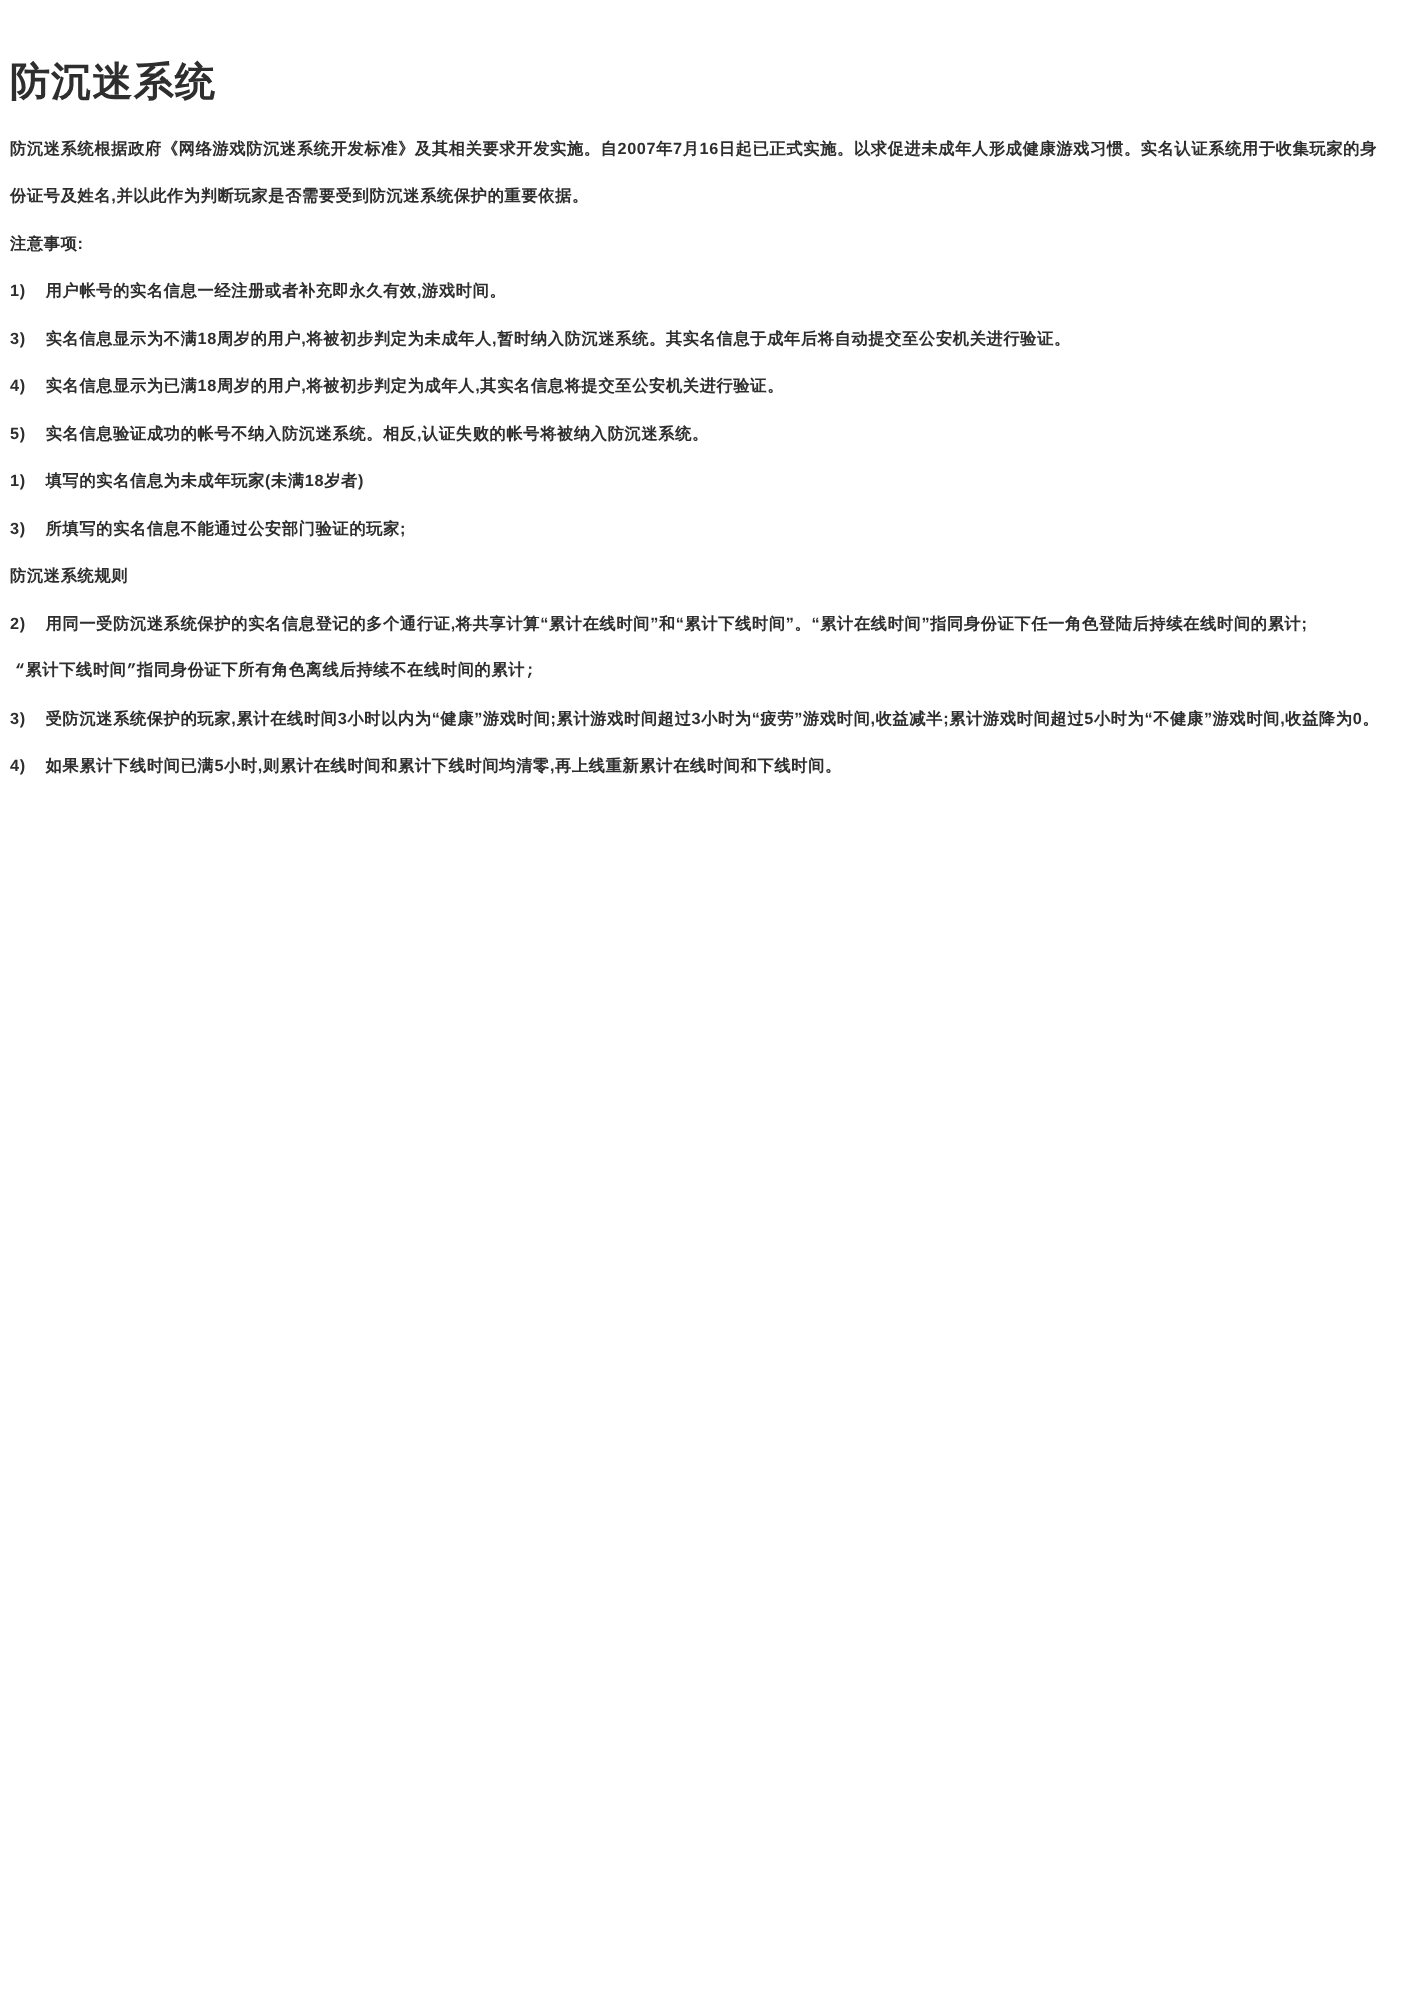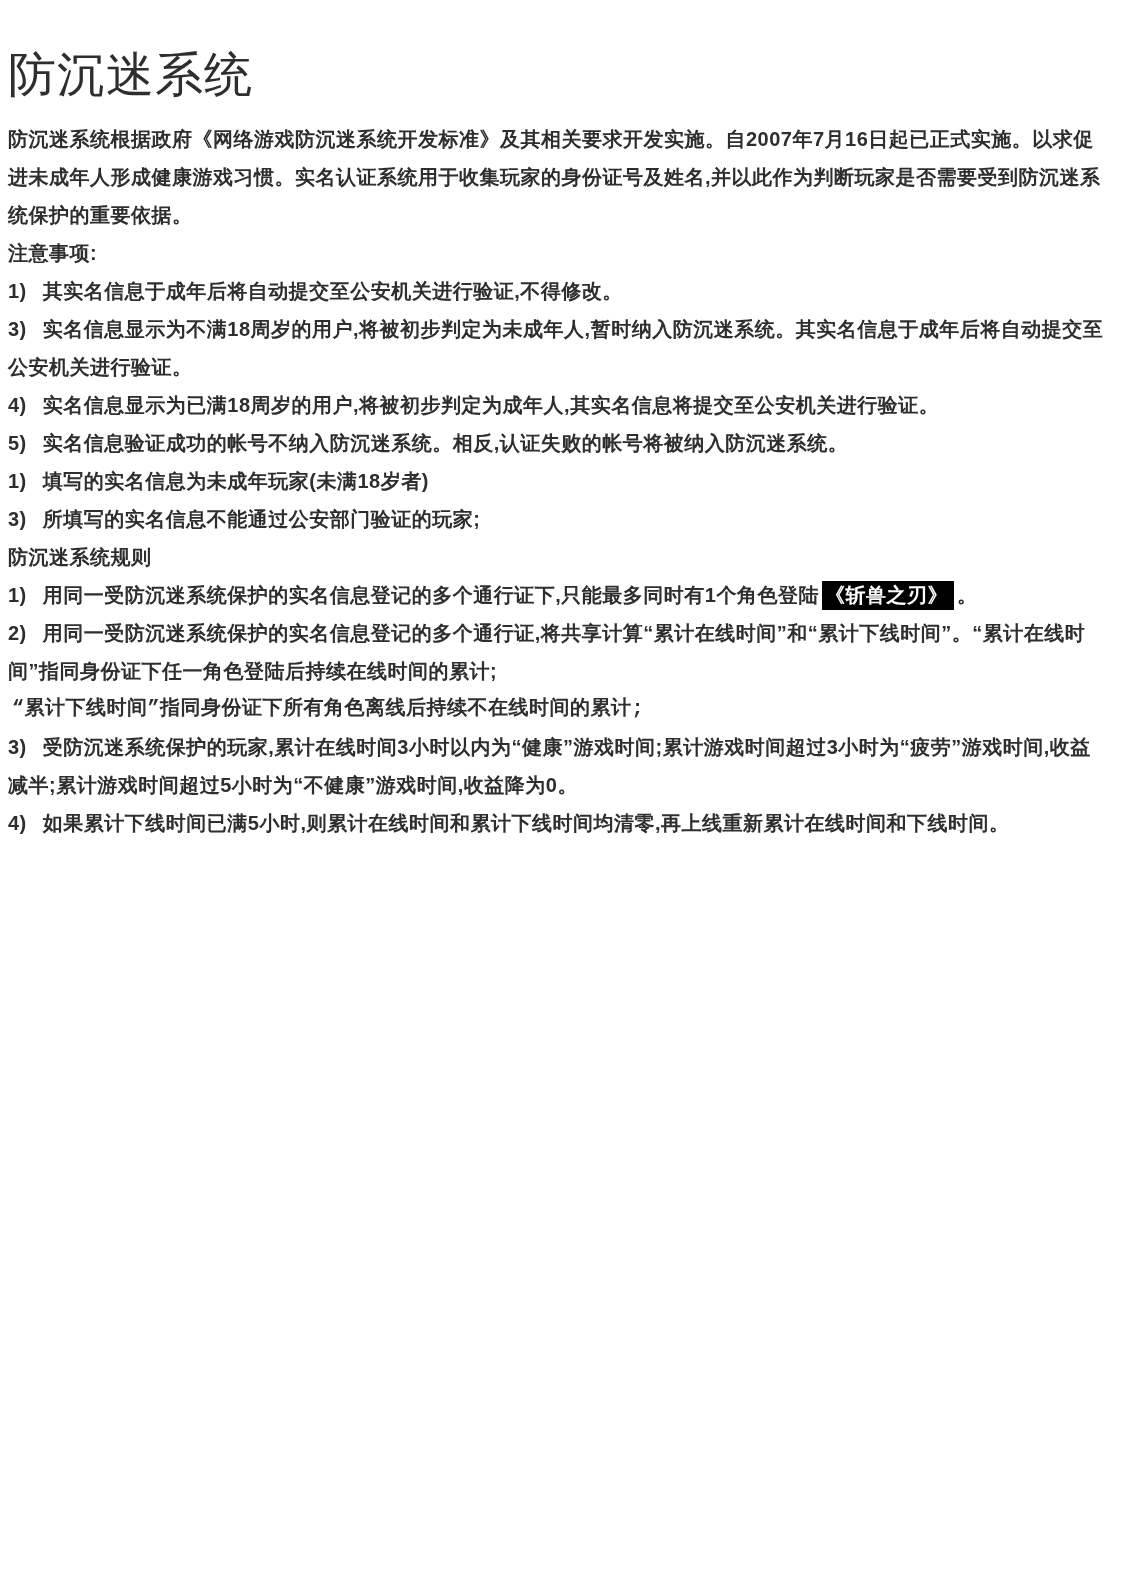--- a/index.html
+++ b/index.html
@@ -9,30 +9,30 @@
     background: #ffffff;
     color: #2e2e2e;
     font-family: "Liberation Sans", "DejaVu Sans", sans-serif;
     font-weight: bold;
   }
   .doc {
     padding: 46px 10px 0 8px;
     width: 1100px;
   }
   .doc-title {
-    font-size: 48px;
-    font-weight: normal;
+    font-size: 32px;
+    font-weight: bold;
     line-height: 1.2;
     margin: 0 0 16px 0;
     color: #2e2e2e;
     letter-spacing: 1px;
   }
   p, h2 {
     margin: 0;
-    font-size: 20px;
+    font-size: 13px;
     font-weight: bold;
     line-height: 38px;
     color: #2e2e2e;
     letter-spacing: 0.5px;
   }
   .indent-first { text-indent: 40px; }
   .list-item .marker { display: inline-block; margin-right: 16px; }
   .qline { padding-left: 4px; font-family: Liberation Mono, monospace; }
   .hl {
     background: #000000;
@@ -47,21 +47,21 @@
 <div class="doc">
 
   <h1 class="doc-title">防沉迷系统</h1>
 
   <p>防沉迷系统根据政府《网络游戏防沉迷系统开发标准》及其相关要求开发实施。自2007年7月16日起已正式实施。以求促进未成年人形成健康游戏习惯。实名认证系统用于收集玩家的身份证号及姓名,并以此作为判断玩家是否需要受到防沉迷系统保护的重要依据。</p>
 
 
   <h2>注意事项:</h2>
 
   <p class="list-item">
-    <span class="marker">1)</span><span>其实名信息于成年后将自动提交至公安机关进行验证,不得修改。</span>
+    <span class="marker">1)</span><span>用户帐号的实名信息一经注册或者补充即永久有效,游戏时间。</span>
   </p>
   <p class="list-item">
     <span class="marker">3)</span><span>实名信息显示为不满18周岁的用户,将被初步判定为未成年人,暂时纳入防沉迷系统。其实名信息于成年后将自动提交至公安机关进行验证。</span>
   </p>
   <p class="list-item">
     <span class="marker">4)</span><span>实名信息显示为已满18周岁的用户,将被初步判定为成年人,其实名信息将提交至公安机关进行验证。</span>
   </p>
   <p class="list-item">
     <span class="marker">5)</span><span>实名信息验证成功的帐号不纳入防沉迷系统。相反,认证失败的帐号将被纳入防沉迷系统。</span>
   </p>
@@ -69,23 +69,20 @@
 
   <p class="list-item">
     <span class="marker">1)</span><span>填写的实名信息为未成年玩家(未满18岁者)</span>
   </p>
   <p class="list-item">
     <span class="marker">3)</span><span>所填写的实名信息不能通过公安部门验证的玩家;</span>
   </p>
 
   <h2>防沉迷系统规则</h2>
 
-  <p class="list-item">
-    <span class="marker">1)</span><span>用同一受防沉迷系统保护的实名信息登记的多个通行证下,只能最多同时有1个角色登陆</span><span class="hl">《斩兽之刃》</span><span>。</span>
-  </p>
 
   <p class="list-item">
     <span class="marker">2)</span><span>用同一受防沉迷系统保护的实名信息登记的多个通行证,将共享计算“累计在线时间”和“累计下线时间”。“累计在线时间”指同身份证下任一角色登陆后持续在线时间的累计;</span>
   </p>
 
   <p class="qline">“累计下线时间”指同身份证下所有角色离线后持续不在线时间的累计;</p>
 
   <p class="list-item">
     <span class="marker">3)</span><span>受防沉迷系统保护的玩家,累计在线时间3小时以内为“健康”游戏时间;累计游戏时间超过3小时为“疲劳”游戏时间,收益减半;累计游戏时间超过5小时为“不健康”游戏时间,收益降为0。</span>
   </p>

